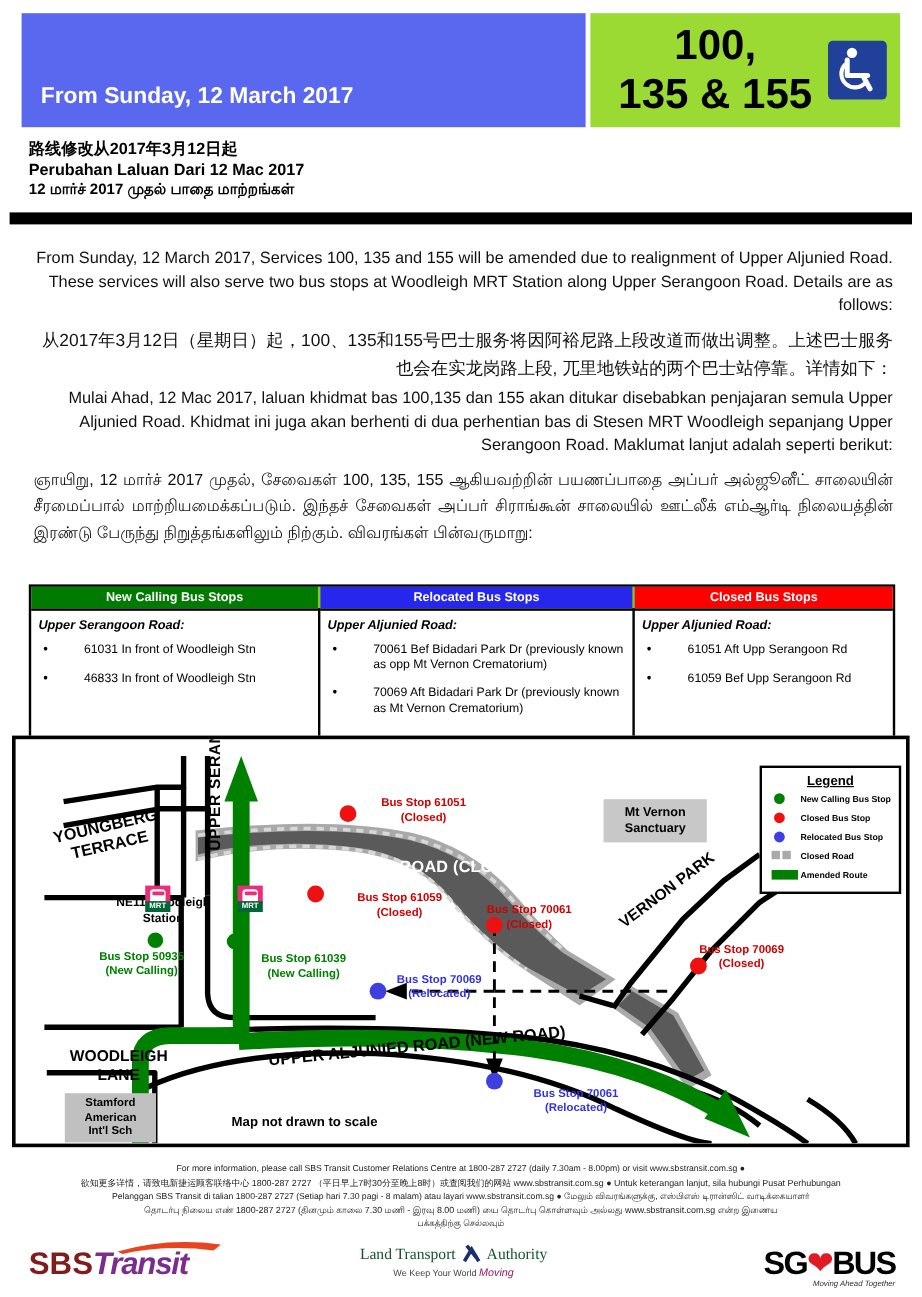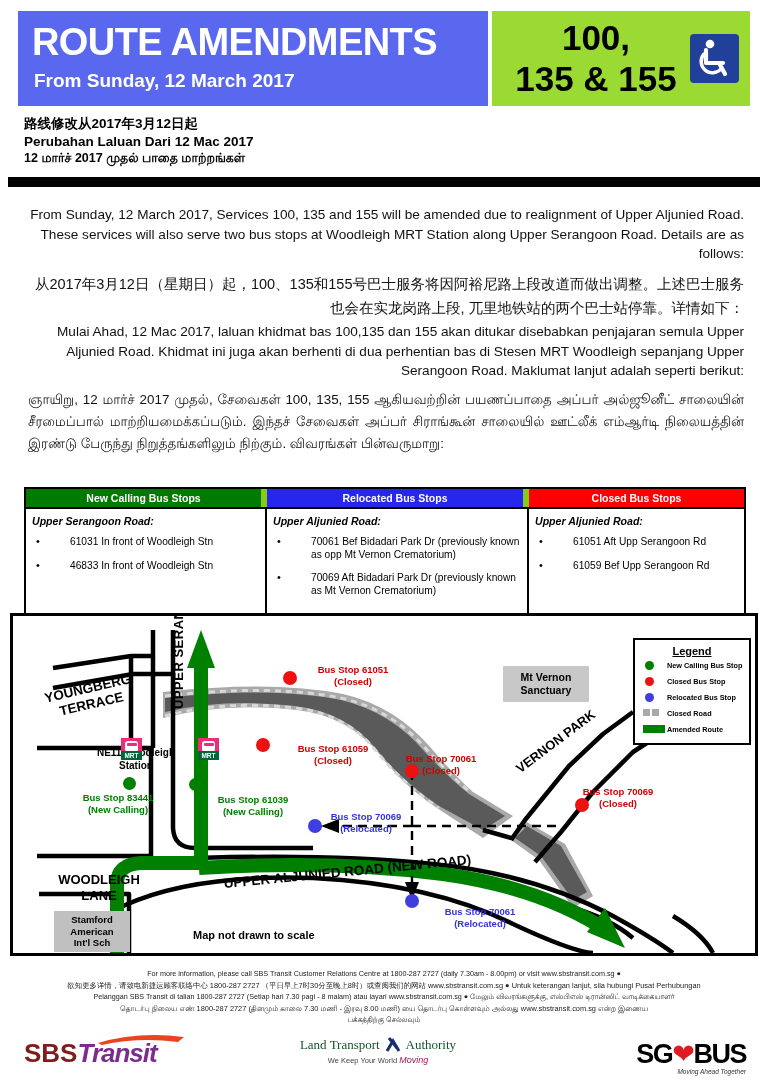--- a/index.html
+++ b/index.html
@@ -37,21 +37,21 @@
   .para.ta{left:28px;top:389px;width:716px;font-size:13.4px;line-height:22px;
            text-align:justify;}
 
   
   .tbl{position:absolute;left:24px;top:487px;width:722px;border:2px solid #000;
        box-sizing:border-box;background:#fff;}
   .tbl-row{display:flex;}
   .tbl-head{height:18px;}
   .th{flex:0 0 auto;box-sizing:border-box;height:18px;line-height:18px;
       text-align:center;font-size:10.5px;font-weight:bold;color:#fff;
-      border-right:6px solid #84cc16;}
+      border-right:2px solid #84cc16;}
   .th:last-child{border-right:none;}
   .th.c0{width:241px;background:#007a00;}
   .th.c1{width:262px;background:#2626ec;}
   .th.c2{width:215px;background:#fe0000;}
   .td{flex:0 0 auto;box-sizing:border-box;min-height:94px;padding:6px 4px 8px 6px;
       border-right:2px solid #000;border-top:2px solid #000;}
   .td:last-child{border-right:none;}
   .td.c0{width:241px;} .td.c1{width:262px;} .td.c2{width:215px;}
   .rdname{font-size:10.6px;font-style:italic;font-weight:bold;margin-bottom:9px;}
   .bullets{list-style:none;margin:0;padding:0;}
@@ -142,21 +142,20 @@
   .logo-sg{position:absolute;right:22px;top:6px;text-align:right;}
   .logo-sg .big{font-size:27px;font-weight:bold;letter-spacing:-1.5px;color:#000;}
   .logo-sg .big .heart{color:#e01b24;}
   .logo-sg .tiny{font-size:6.5px;font-style:italic;color:#333;margin-top:-2px;}
 </style>
 </head>
 <body>
 
 <div class="header">
   <div class="hdr-blue">
-    <div class="hdr-title">ROUTE AMENDMENTS</div>
     <div class="hdr-sub">From Sunday, 12 March 2017</div>
   </div>
   <div class="hdr-green">
     <div class="svc-num" style="white-space:pre-line;">100,
 135 &amp; 155</div>
     <div class="wheel">
       <svg width="39" height="41" viewBox="0 0 39 41">
         <circle cx="15" cy="6" r="4.3" fill="#fff"></circle>
         <path d="M11 12 L11 25 L24 25 L30 36" stroke="#fff" stroke-width="4.2" fill="none" stroke-linecap="round" stroke-linejoin="round"></path>
         <path d="M24 25 L28 25" stroke="#fff" stroke-width="4.2" stroke-linecap="round"></path>
@@ -273,27 +272,28 @@
   <div class="maplabel lbl-youngberg" style="white-space: pre-line;">YOUNGBERG
 TERRACE</div>
   <div class="maplabel lbl-ne11" style="white-space: pre-line;">NE11 Woodleigh
 Station</div>
   <div class="maplabel lbl-woodleighlane" style="white-space: pre-line;">WOODLEIGH
 LANE</div>
   <div class="maplabel lbl-stamford" style="white-space: pre-line;">Stamford
 American
 Int'l Sch</div>
   <div class="maplabel lbl-userangoon" style="white-space: pre-line;">UPPER SERANGOON ROAD</div>
+  <div class="maplabel lbl-ualjclosed" style="white-space: pre-line;">UPPER ALJUNIED ROAD (CLOSED)</div>
   <div class="maplabel lbl-ualjnew" style="white-space: pre-line;">UPPER ALJUNIED ROAD (NEW ROAD)</div>
   <div class="maplabel lbl-vernonpark" style="white-space: pre-line;">VERNON PARK</div>
   <div class="maplabel lbl-mtvernon" style="white-space: pre-line;">Mt Vernon
 Sanctuary</div>
   <div class="maplabel lbl-notscale" style="white-space: pre-line;">Map not drawn to scale</div>
 
-  <div class="maplabel lbl-61031" style="white-space: pre-line;">Bus Stop 83441
+  <div class="maplabel lbl-61031" style="white-space: pre-line;">Bus Stop 50935
 (New Calling)</div>
   <div class="maplabel lbl-61039" style="white-space: pre-line;">Bus Stop 61039
 (New Calling)</div>
   <div class="maplabel lbl-61051" style="white-space: pre-line;">Bus Stop 61051
 (Closed)</div>
   <div class="maplabel lbl-61059" style="white-space: pre-line;">Bus Stop 61059
 (Closed)</div>
   <div class="maplabel lbl-70061c" style="white-space: pre-line;">Bus Stop 70061
 (Closed)</div>
   <div class="maplabel lbl-70069c" style="white-space: pre-line;">Bus Stop 70069

